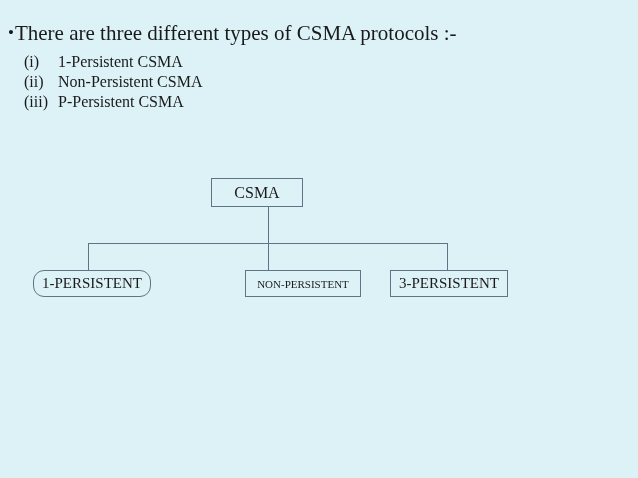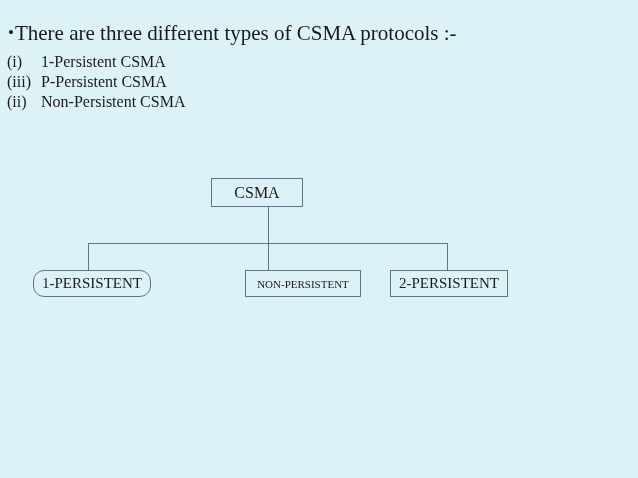--- a/index.html
+++ b/index.html
@@ -29,21 +29,21 @@
     line-height: 26px;
     white-space: nowrap;
   }
   .heading .bullet {
     font-size: 17px;
     vertical-align: 2px;
     margin-right: 1px;
   }
   .sublist {
     position: absolute;
-    left: 7px;
+    left: 24px;
     top: 52px;
     font-size: 16px;
     line-height: 20px;
   }
   .sublist .row {
     white-space: nowrap;
     display: block;
   }
   .sublist .marker {
     display: inline-block;
@@ -122,24 +122,24 @@
 
   <div class="heading">
     <span class="bullet">•</span><span>There are three different types of CSMA protocols :-</span>
   </div>
 
   <div class="sublist">
     <span class="row">
       <span class="marker">(i)</span><span>1-Persistent CSMA</span>
     </span>
     <span class="row">
-      <span class="marker">(iii)</span><span>P-Persistent CSMA</span>
+      <span class="marker">(ii)</span><span>Non-Persistent CSMA</span>
     </span>
     <span class="row">
-      <span class="marker">(ii)</span><span>Non-Persistent CSMA</span>
+      <span class="marker">(iii)</span><span>P-Persistent CSMA</span>
     </span>
   </div>
 
   <div class="diagram">
 
     <div class="conn conn-v stem-root"></div>
     <div class="conn conn-h bus"></div>
     <div class="conn conn-v drop-left"></div>
     <div class="conn conn-v drop-mid"></div>
     <div class="conn conn-v drop-right"></div>
@@ -150,17 +150,17 @@
 
     <div class="node node-left">
       <span>1-PERSISTENT</span>
     </div>
 
     <div class="node node-mid">
       <span>NON-PERSISTENT</span>
     </div>
 
     <div class="node node-right">
-      <span>2-PERSISTENT</span>
+      <span>3-PERSISTENT</span>
     </div>
 
   </div>
 </div>
 
 </body></html>

